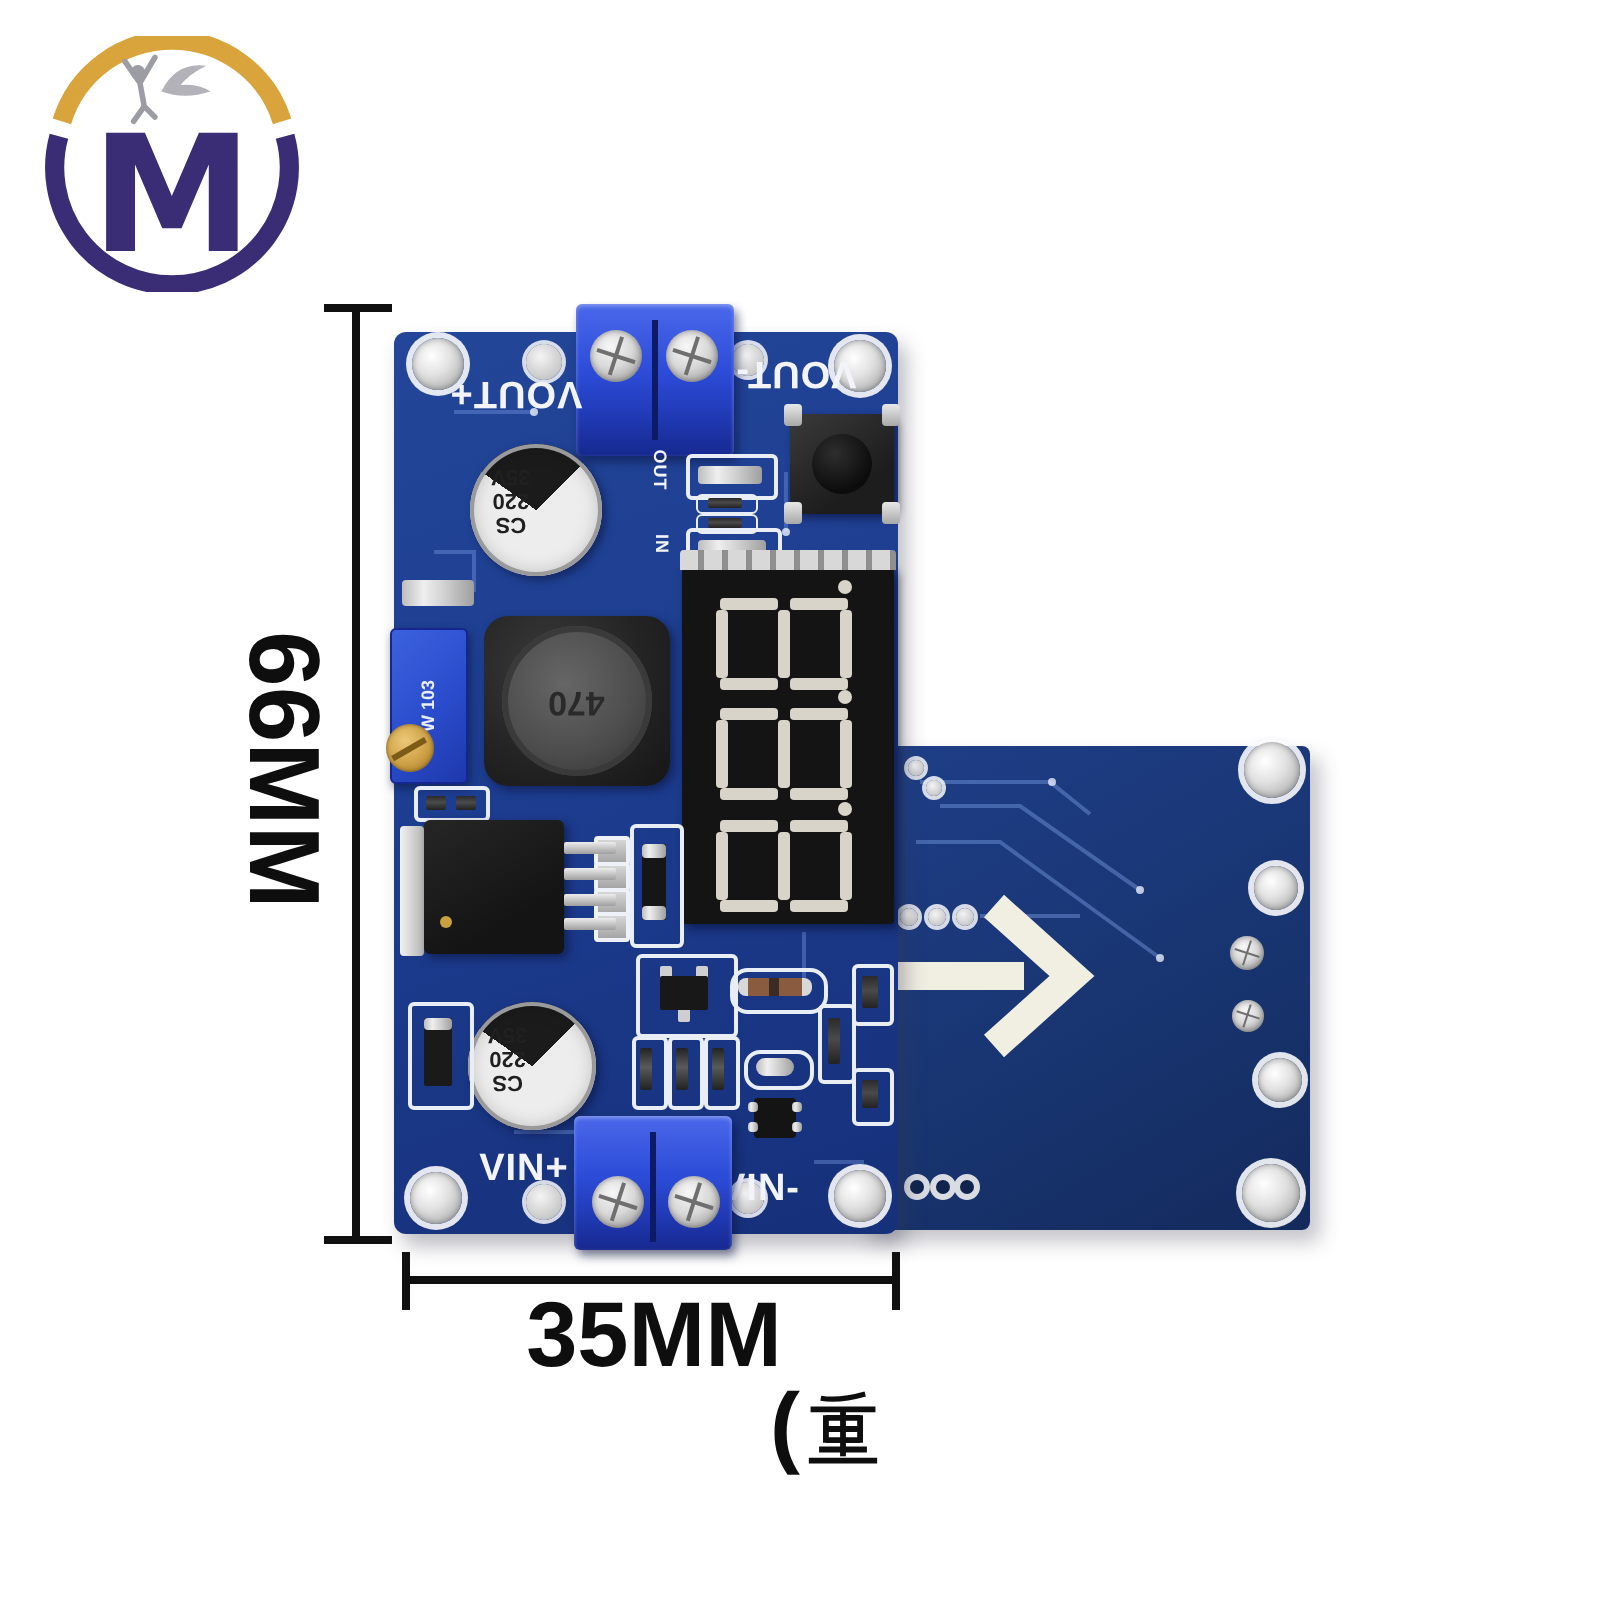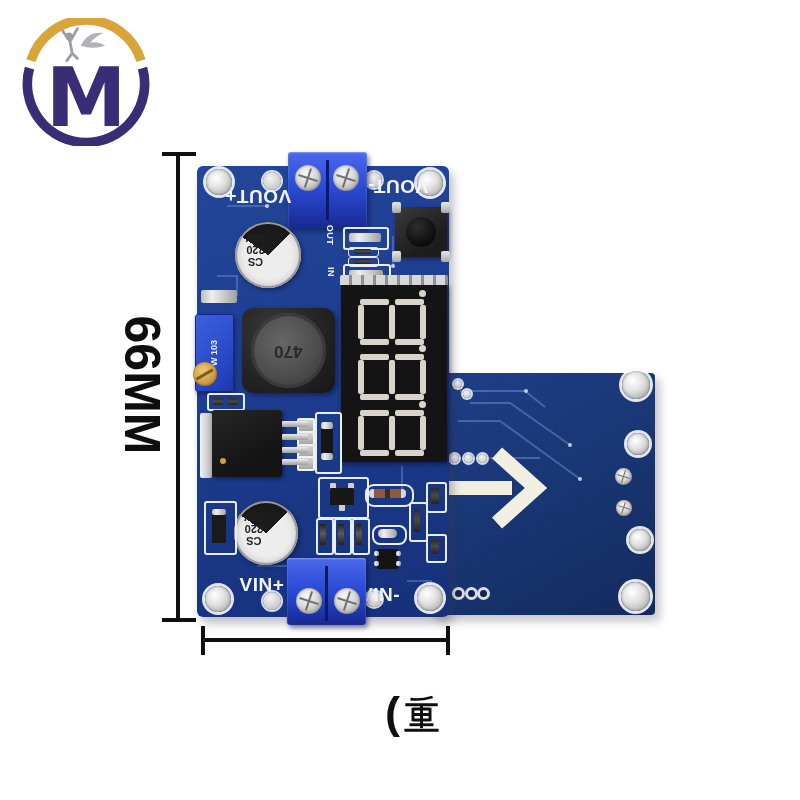--- a/index.html
+++ b/index.html
@@ -357,20 +357,21 @@
   </div>
 
   <div class="dimline" style="left:176px;top:154px;width:4px;height:466px;"></div>
   <div class="dimline" style="left:162px;top:152px;width:34px;height:4px;"></div>
   <div class="dimline" style="left:162px;top:618px;width:34px;height:4px;"></div>
   <div class="dimtext" style="left:62px;top:359px;width:160px;height:52px;font-size:50px;line-height:52px;transform:rotate(90deg);">66MM</div>
 
   <div class="dimline" style="left:203px;top:638px;width:247px;height:4px;"></div>
   <div class="dimline" style="left:201px;top:626px;width:4px;height:29px;"></div>
   <div class="dimline" style="left:446px;top:626px;width:4px;height:29px;"></div>
+  <div class="dimtext" style="left:227px;top:644px;width:200px;height:46px;font-size:46px;line-height:46px;">35MM</div>
 
   <div class="weightrow" style="left:294px;top:688px;width:240px;height:50px;font-size:45px;">
     <span>(</span>
     <svg role="img" width="41" height="41" viewBox="0 0 48 48" style="margin:3px 1px 0 1px;" aria-label="重">
       <g stroke="#0e0e0e" fill="none" stroke-width="3.4" stroke-linecap="butt">
         <path d="M 11 6 C 20 7.5 30 5.5 37 3.5" stroke-width="3"></path>
         <path d="M 5 12.5 H 43"></path>
         <path d="M 24 12.5 V 40"></path>
         <path d="M 14 17.5 H 34 M 14 30.5 H 34 M 14 16 V 32 M 34 16 V 32 M 14 24 H 34"></path>
         <path d="M 10 36 H 38"></path>

